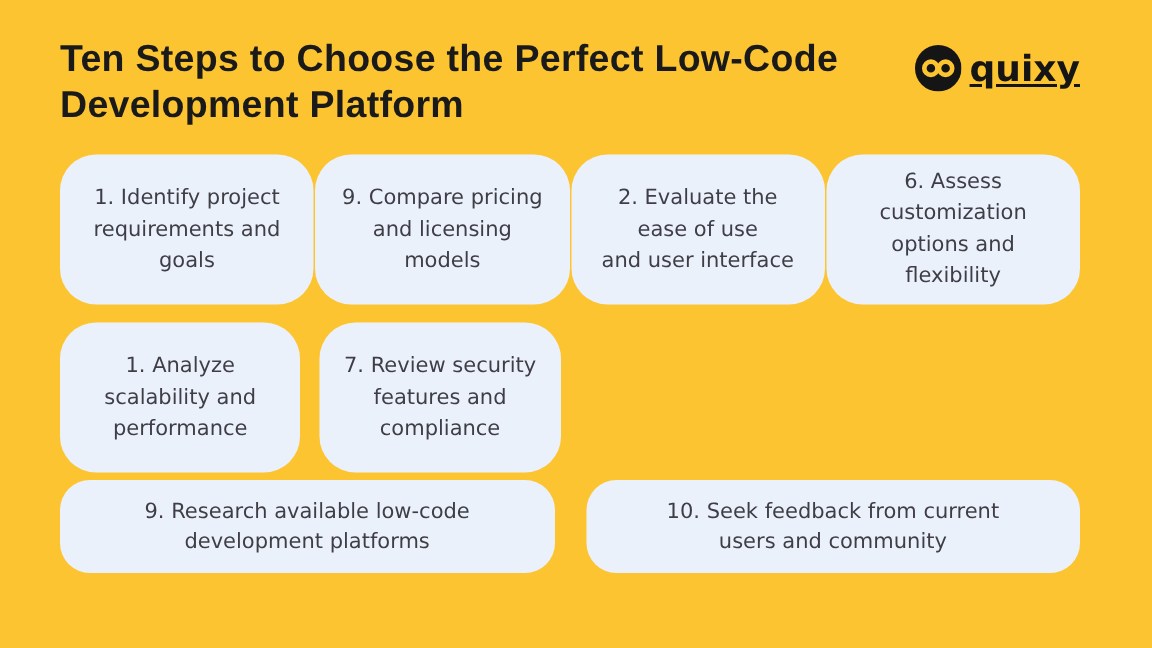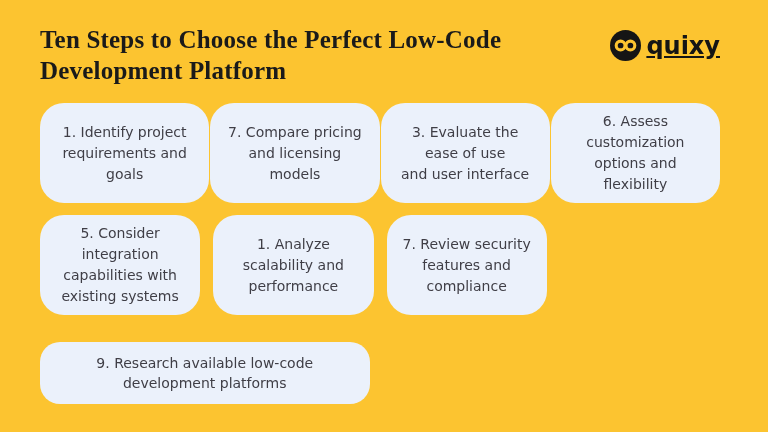--- a/index.html
+++ b/index.html
@@ -9,21 +9,21 @@
     height: 432px;
     overflow: hidden;
     background: var(--background-color, #FCC430);
     font-family: "DejaVu Sans", sans-serif;
   }
   .title {
     position: absolute;
     left: 40px;
     top: 24px;
     margin: 0;
-    font-family: Liberation Serif, serif;
+    font-family: Liberation Sans, sans-serif;
     font-weight: 800;
     font-size: 25px;
     line-height: 31px;
     letter-spacing: 0.2px;
     color: var(--title-color, #1A1A1A);
     white-space: pre-line;
   }
   .logo {
     position: absolute;
     right: 48px;
@@ -43,21 +43,21 @@
     text-decoration: underline;
   }
   .row {
     position: absolute;
     left: 40px;
     width: 680px;
     display: grid;
   }
   .row1 { top: 103px; height: 100px; grid-template-columns: repeat(4, 1fr); gap: 1px; }
   .row2 { top: 215px; height: 100px; grid-template-columns: repeat(4, 1fr); gap: 13px; }
-  .row3 { top: 342px; height: 62px;  grid-template-columns: 1fr 1fr;      gap: 21px; }
+  .row3 { top: 320px; height: 62px;  grid-template-columns: 1fr 1fr;      gap: 21px; }
   .card {
     background: var(--card-color, #EBF1FB);
     border-radius: 24px;
     display: flex;
     align-items: center;
     justify-content: center;
     text-align: center;
     padding: 4px 8px;
     box-sizing: border-box;
   }
@@ -89,56 +89,54 @@
     <span class="brand">quixy</span>
   </div>
 
   <div class="row row1">
     <div class="card">
       <span class="card-text">1. Identify project
 requirements and
 goals</span>
     </div>
     <div class="card">
-      <span class="card-text">7. Compare pricing
+      <span class="card-text">9. Compare pricing
 and licensing
 models</span>
     </div>
     <div class="card">
-      <span class="card-text">3. Evaluate the
+      <span class="card-text">2. Evaluate the
 ease of use
 and user interface</span>
     </div>
     <div class="card">
       <span class="card-text">6. Assess
 customization
 options and
 flexibility</span>
     </div>
   </div>
 
   <div class="row row2">
-    <div class="card">
-      <span class="card-text">5. Consider
-integration
-capabilities with
-existing systems</span>
-    </div>
     <div class="card">
       <span class="card-text">1. Analyze
 scalability and
 performance</span>
     </div>
     <div class="card">
       <span class="card-text">7. Review security
 features and
 compliance</span>
     </div>
   </div>
 
   <div class="row row3">
     <div class="card">
       <span class="card-text">9. Research available low-code
 development platforms</span>
     </div>
+    <div class="card">
+      <span class="card-text">10. Seek feedback from current
+users and community</span>
+    </div>
   </div>
 
 </div>
 
 </body></html>

